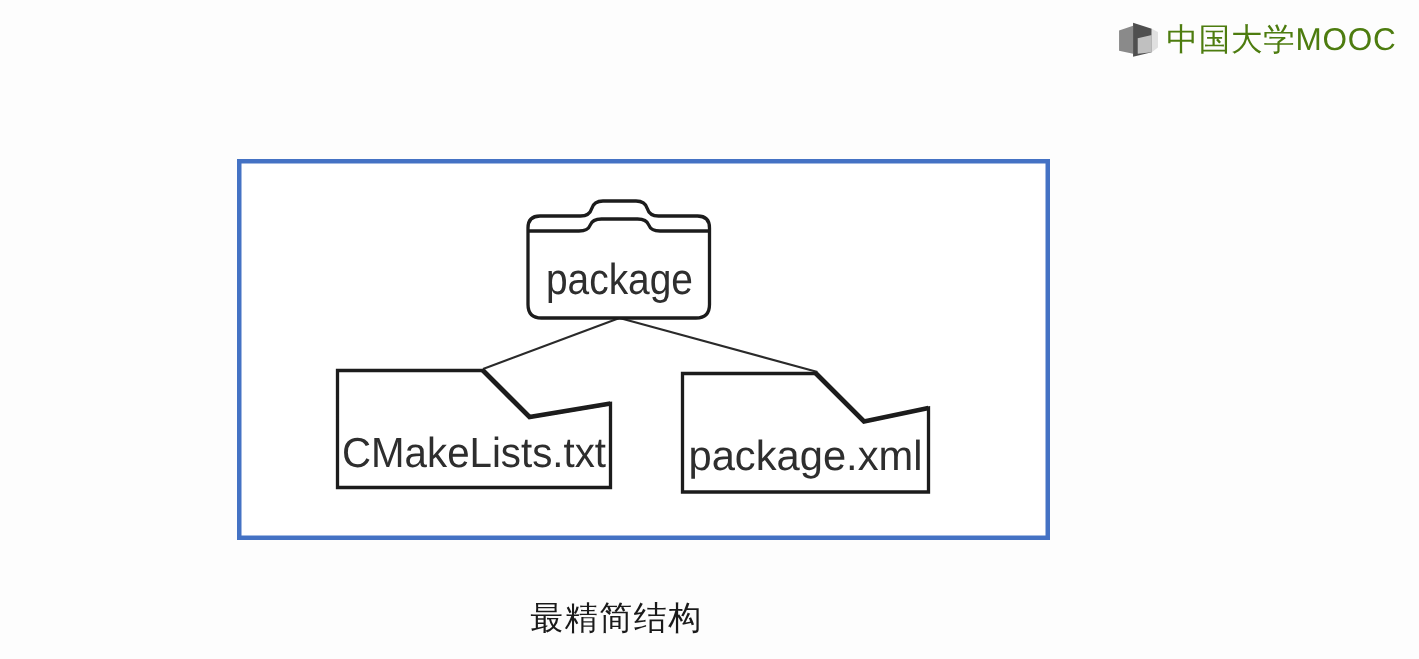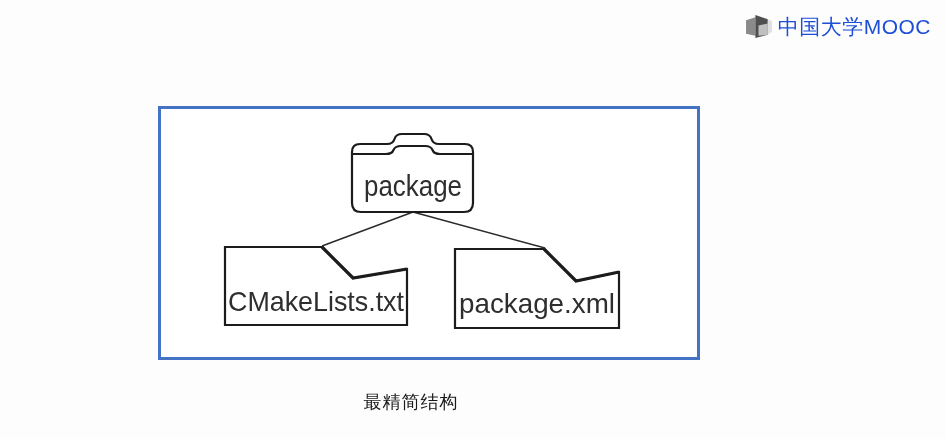--- a/index.html
+++ b/index.html
@@ -37,36 +37,36 @@
   .folder-line   { fill:none;    stroke:#1c1c1c; stroke-width:2.2; }
   .fold-flap     { fill:#ffffff; stroke:#1c1c1c; stroke-width:3.2; stroke-linejoin:miter; }
   .connector     { fill:none;    stroke:#2a2a2a; stroke-width:1.4; }
   .shape-label {
     font-family:"Liberation Sans", sans-serif;
     font-weight:300; fill:#2e2e2e;
   }
 
   
   .caption {
-    position:absolute; left:280px; top:386px; width:262px;
-    text-align:center; font-size:18px; line-height:32px;
+    position:absolute; left:280px; top:396px; width:262px;
+    text-align:center; font-size:22px; line-height:32px;
     letter-spacing:1px;
   }
 </style>
 </head>
 <body>
 
 <div class="mooc-logo">
   <svg width="28" height="27" viewBox="0 0 27 26" aria-hidden="true">
     <polygon points="1,7 10,4 10,22 1,20" fill="#8a8a8a"></polygon>
     <polygon points="10,2 22,6 22,21 10,24" fill="#4f4f4f"></polygon>
     <polygon points="22,6 26,8 26,18 22,21" fill="#e0e0e0"></polygon>
     <polygon points="13,12 22,10 22,21 13,22" fill="#c0c0c0"></polygon>
   </svg>
-  <span class="mooc-logo-text" style="color: #1d4ed8;">中国大学MOOC</span>
+  <span class="mooc-logo-text" style="color: #4d7c0f;">中国大学MOOC</span>
 </div>
 
 <div class="diagram-frame" style="border-color: rgb(68, 114, 196);"></div>
 
 <svg class="diagram-svg" viewBox="0 0 946 439">
 
   <path class="connector" d="M 413 212 L 322 246"></path>
   <path class="connector" d="M 413 212 L 545 248"></path>
 
   <g>

